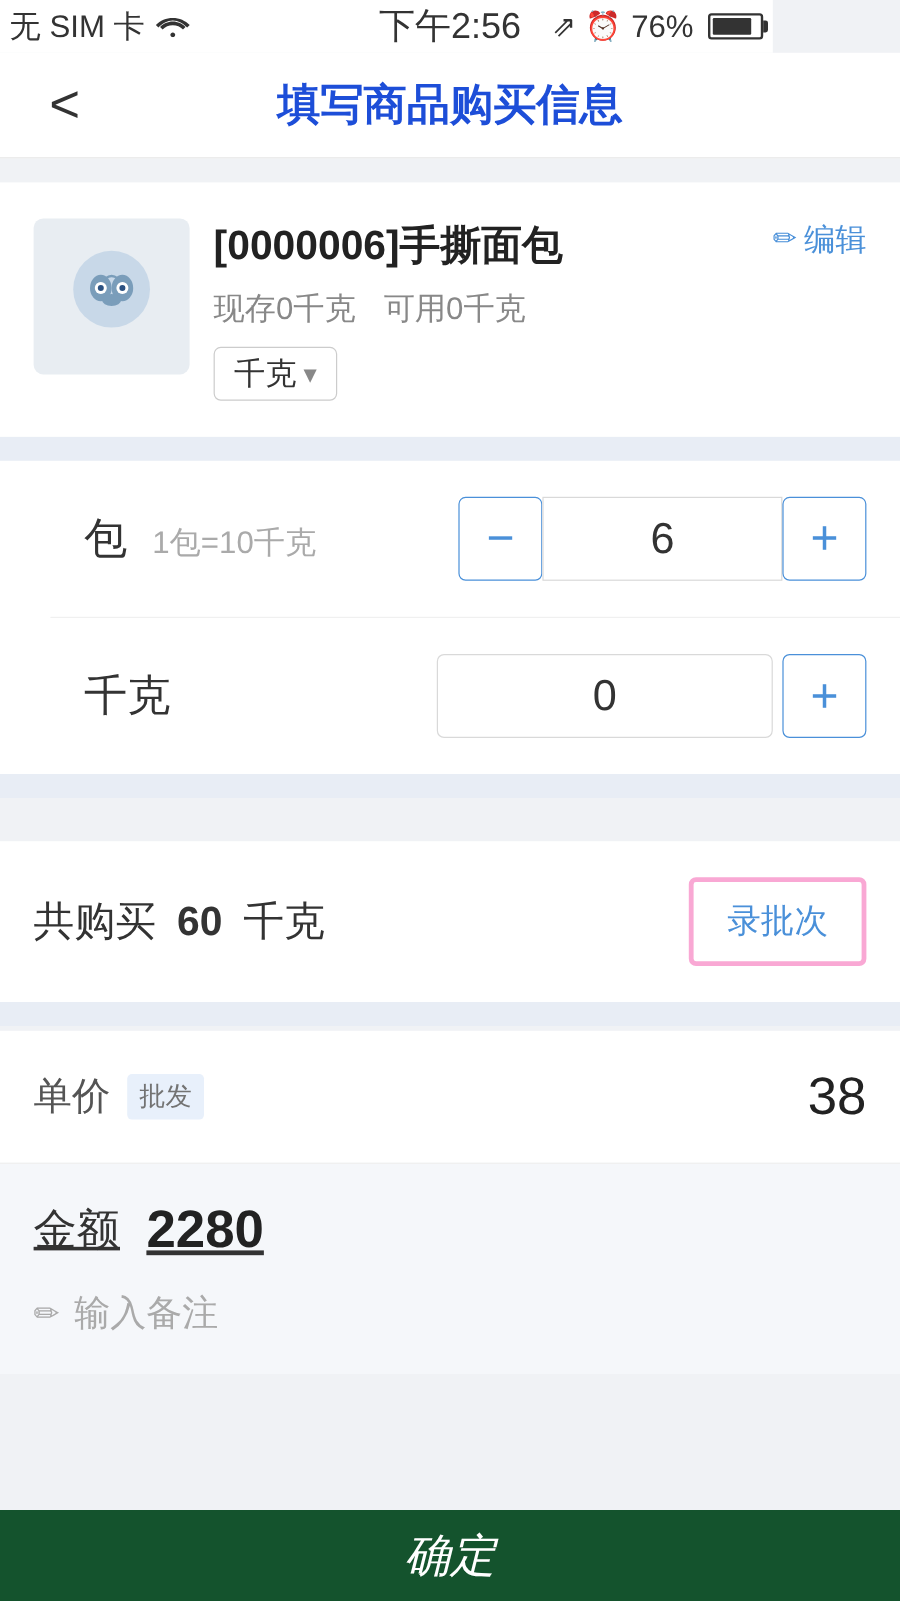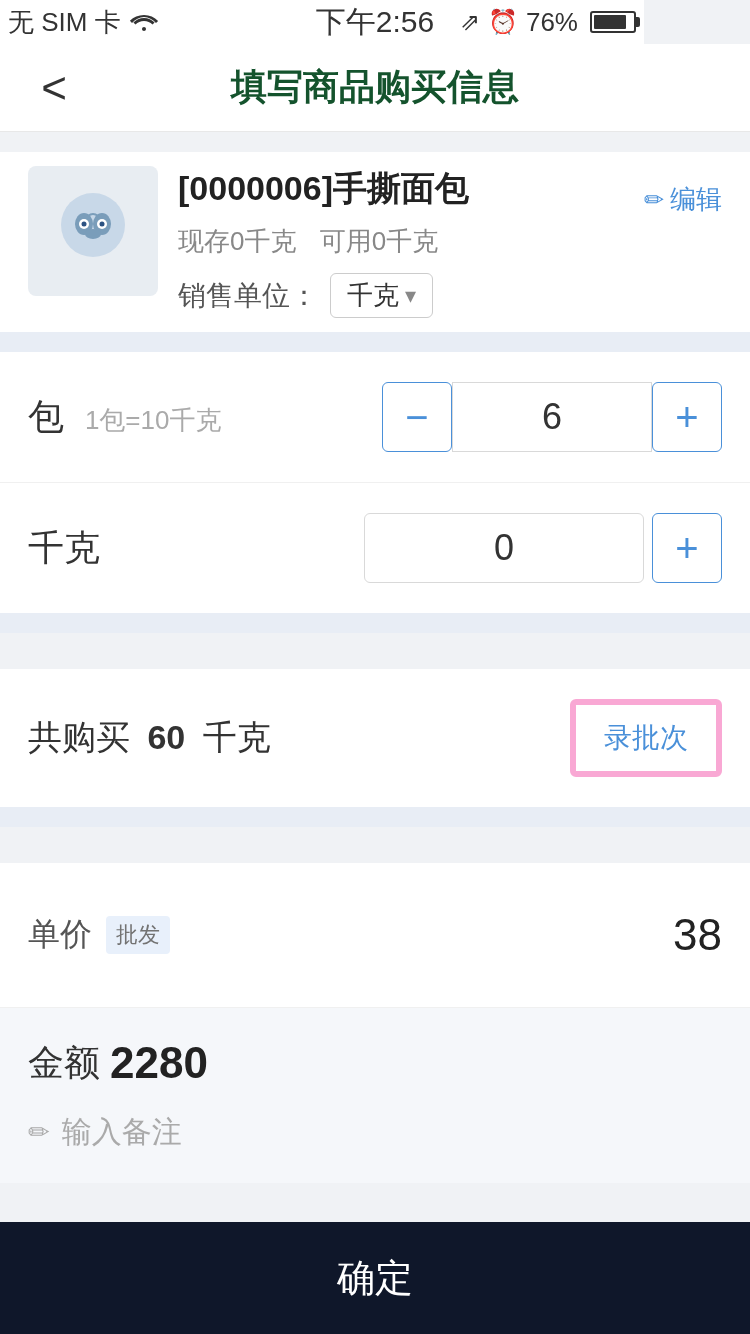--- a/index.html
+++ b/index.html
@@ -93,28 +93,28 @@
       cursor: pointer;
       width: 60px;
       height: 60px;
       display: flex;
       align-items: center;
       justify-content: center;
     }
     .nav-title {
       font-size: 36px;
       font-weight: 600;
-      color: #14532d;
+      color: #1d4ed8;
     }
 
     
     .product-card {
       background: #fff;
       margin-top: 20px;
-      padding: 14px 28px;
+      padding: 30px 28px;
       display: flex;
       align-items: flex-start;
       gap: 20px;
       position: relative;
     }
     .product-image {
       width: 130px;
       height: 130px;
       background: #e8edf2;
       border-radius: 8px;
@@ -174,20 +174,21 @@
 
     
     .section-divider {
       height: 20px;
       background: #e8edf5;
     }
 
     
     .quantity-section {
       background: #fff;
+      padding-left: 42px;
     }
     .quantity-row {
       display: flex;
       align-items: center;
       justify-content: space-between;
       padding: 30px 28px;
       border-bottom: 1px solid #f0f0f0;
     }
     .quantity-label {
       font-size: 36px;
@@ -242,34 +243,34 @@
       display: flex;
       align-items: center;
       justify-content: space-between;
       margin-top: 36px;
     }
     .total-text {
       font-size: 34px;
       color: #333;
     }
     .batch-btn {
-      border: 6px solid #f9a8d4;
+      border: 4px solid #f9a8d4;
       color: #4a90d9;
       font-size: 28px;
       padding: 14px 28px;
       border-radius: 6px;
       background: #fff;
       cursor: pointer;
     }
 
     
     .price-section {
       background: #fff;
-      margin-top: 36px;
-      padding: 47px 28px;
+      margin-top: 4px;
+      padding: 30px 28px;
       display: flex;
       align-items: center;
       justify-content: space-between;
     }
     .price-left {
       display: flex;
       align-items: center;
       gap: 14px;
     }
     .price-label {
@@ -301,22 +302,23 @@
 
     
     .amount-section {
       background: #fff;
       padding: 30px 28px;
       border-top: 1px solid #f0f0f0;
     }
     .amount-row {
       display: flex;
       align-items: center;
-      gap: 10px;
+      gap: 22px;
       margin-bottom: 24px;
+      text-decoration: underline;
     }
     .amount-label {
       font-size: 36px;
       color: #333;
     }
     .amount-value {
       font-size: 44px;
       color: #222;
       font-weight: 700;
     }
@@ -336,30 +338,31 @@
       height: 300px;
       background: #f0f2f5;
     }
 
     
     .confirm-btn {
       position: fixed;
       bottom: 0;
       left: 0;
       width: 750px;
-      height: 112px;
-      background: #0f172a;
+      height: 76px;
+      background: #14532d;
       color: #fff;
       font-size: 38px;
       font-weight: 500;
       display: flex;
       align-items: center;
       justify-content: center;
       cursor: pointer;
       border: none;
+      font-style: italic;
     }
   </style>
 </head>
 <body>
 
 <div class="status-bar">
   <div class="status-left">
     <span>无 SIM 卡</span>
     <span>
       <svg width="30" height="22" viewBox="0 0 30 22" fill="none">
@@ -404,21 +407,20 @@
       </svg>
     </span>
   </div>
   <div class="product-info">
     <div class="product-name">[0000006]手撕面包</div>
     <div class="product-stock">
       <span>现存0千克</span>
       <span style="margin-left:16px;">可用0千克</span>
     </div>
     <div class="product-unit-row">
-      <span>销售单位：</span>
       <div class="unit-selector">
         <span>千克</span>
         <span style="font-size:22px;color:#888;">▾</span>
       </div>
     </div>
   </div>
   <div class="edit-btn">
     <span class="edit-icon">✏</span>
     <span>编辑</span>
   </div>

